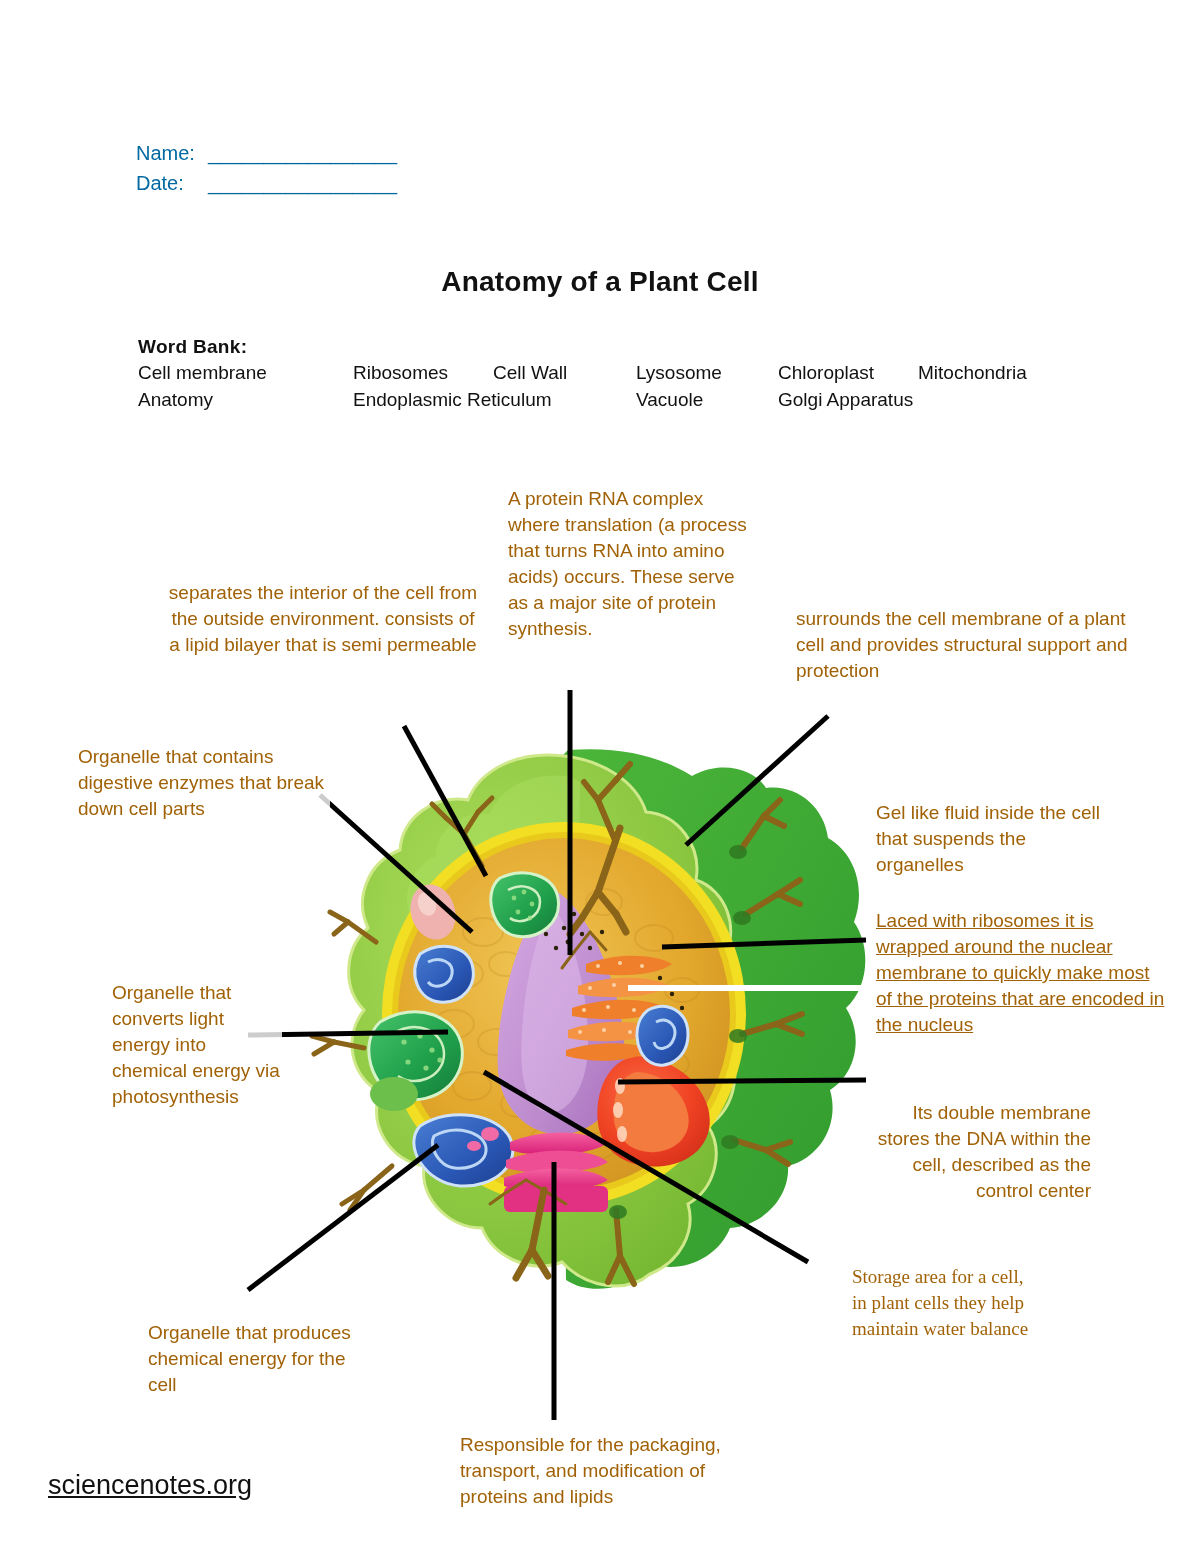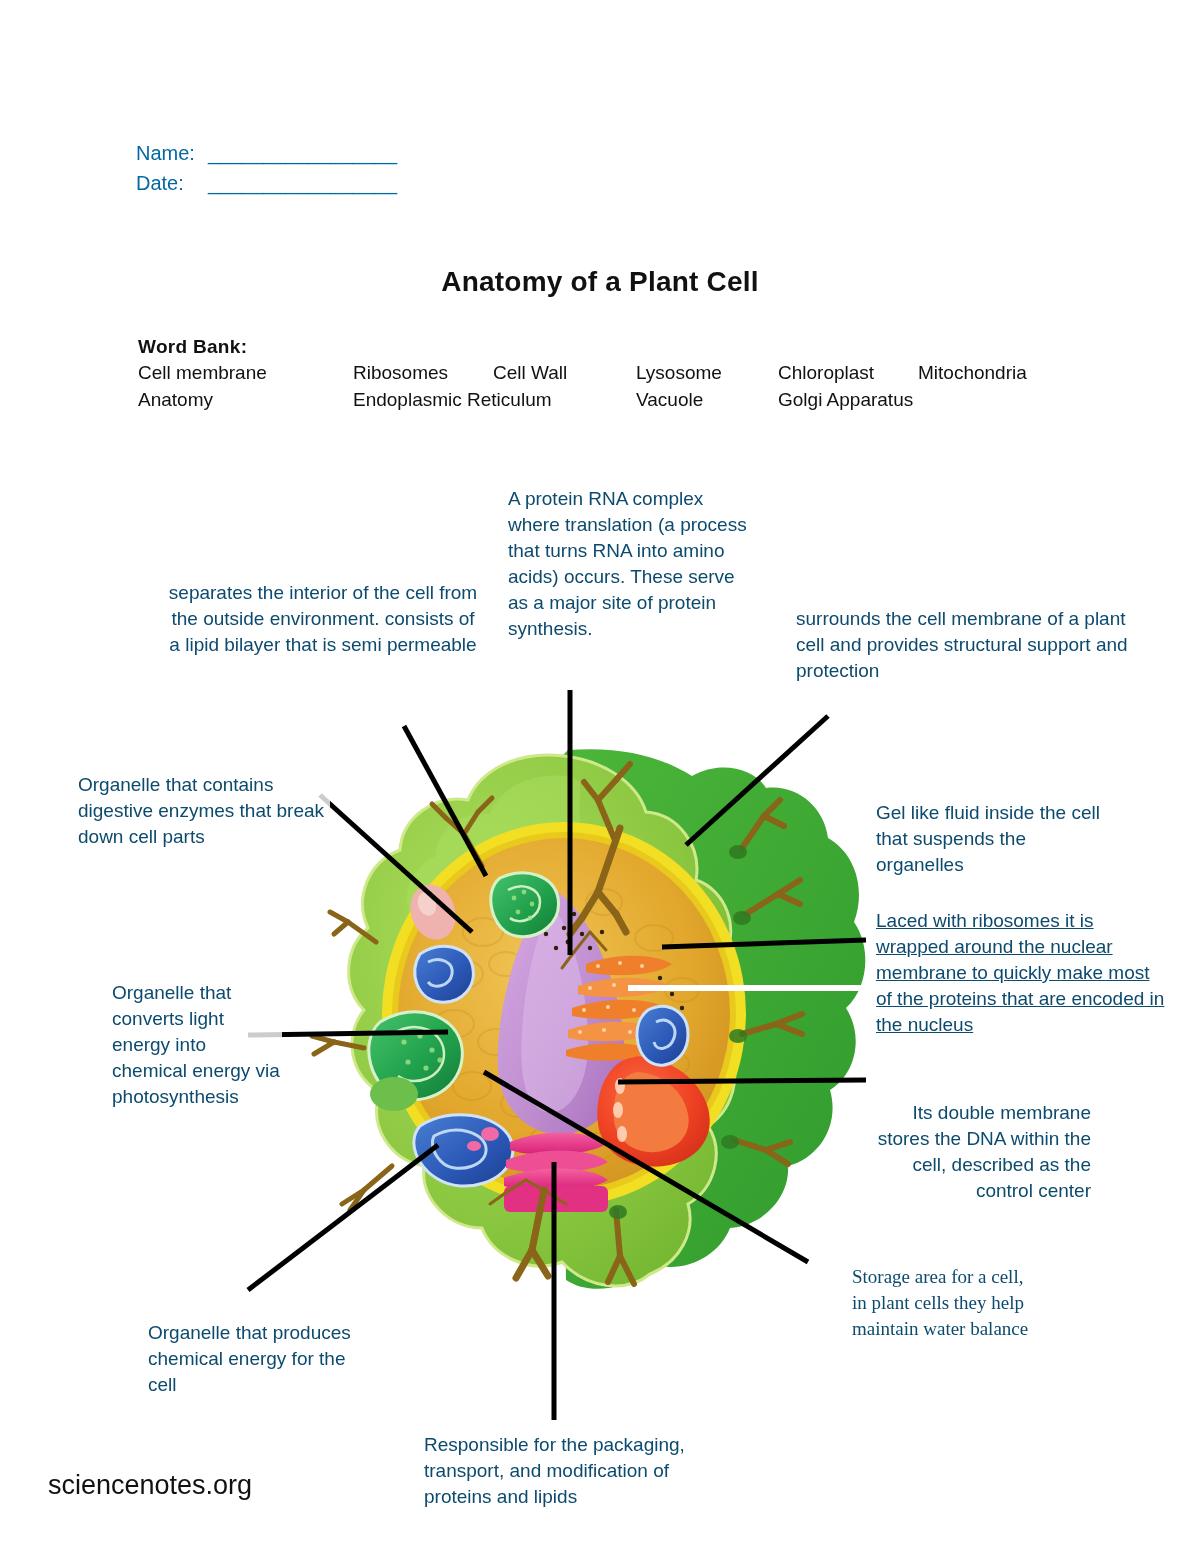--- a/index.html
+++ b/index.html
@@ -32,34 +32,34 @@
   
   #word-bank { left: 138px; top: 336px; font-size: 19px; }
   #word-bank-title { font-weight: bold; letter-spacing: .3px; margin-bottom: 4px; text-align: center; }
   .wb-row { position: relative; height: 27px; }
   .wb-item { position: absolute; white-space: nowrap; }
 
   
   .callout {
     font-size: 19px;
     line-height: 26px;
-    color: #0c4a6e;
+    color: #a16207;
     background: rgba(255,255,255,0.80);
     z-index: 6;
   }
 
   
   #leader-lines { left: 0; top: 0; width: 1200px; height: 1553px; z-index: 5; pointer-events: none; }
 
   
   #cell-illustration { left: 268px; top: 742px; width: 620px; height: 570px; z-index: 2; }
   #cell-illustration svg { display: block; }
 
   
-  #footer-logo { left: 48px; top: 1470px; font-size: 27px; color: #111; }
+  #footer-logo { left: 48px; top: 1470px; font-size: 27px; color: #111; text-decoration: underline; }
 </style>
 </head>
 <body>
 
 <div class="abs" id="name-date-block">
   <div class="nd-row">
     <span class="nd-label">Name:</span>
     <span class="nd-rule">_________________</span>
   </div>
   <div class="nd-row">
@@ -426,29 +426,29 @@
   </g>
   <line x1="868" y1="988" x2="628" y2="988" stroke="#ffffff" stroke-width="6"></line>
 </svg>
 
 <div class="abs callout" style="left:508px; top:486px; width:240px;">A protein RNA complex where translation (a process that turns RNA into amino acids) occurs. These serve as a major site of protein synthesis.</div>
 
 <div class="abs callout" style="left:168px; top:580px; width:310px;text-align:center;">separates the interior of the cell from the outside environment. consists of a lipid bilayer that is semi permeable</div>
 
 <div class="abs callout" style="left:796px; top:606px; width:345px;">surrounds the cell membrane of a plant cell and provides structural support and protection</div>
 
-<div class="abs callout" style="left:78px; top:772px; width:252px;">Organelle that contains digestive enzymes that break down cell parts</div>
+<div class="abs callout" style="left:78px; top:744px; width:252px;">Organelle that contains digestive enzymes that break down cell parts</div>
 
 <div class="abs callout" style="left:876px; top:800px; width:235px;">Gel like fluid inside the cell that suspends the organelles</div>
 
 <div class="abs callout" style="left:876px; top:908px; width:290px;text-decoration:underline;">Laced with ribosomes it is wrapped around the nuclear membrane to quickly make most of the proteins that are encoded in the nucleus</div>
 
 <div class="abs callout" style="left:112px; top:980px; width:170px;">Organelle that converts light energy into chemical energy via photosynthesis</div>
 
 <div class="abs callout" style="left:876px; top:1100px; width:215px;text-align:right;">Its double membrane stores the DNA within the cell, described as the control center</div>
 
 <div class="abs callout" style="left:852px; top:1264px; width:190px;font-family:Liberation Serif, serif;">Storage area for a cell, in plant cells they help maintain water balance</div>
 
 <div class="abs callout" style="left:148px; top:1320px; width:205px;">Organelle that produces chemical energy for the cell</div>
 
-<div class="abs callout" style="left:424px; top:1432px; width:310px;">Responsible for the packaging, transport, and modification of proteins and lipids</div>
+<div class="abs callout" style="left:460px; top:1432px; width:310px;">Responsible for the packaging, transport, and modification of proteins and lipids</div>
 
 <div class="abs" id="footer-logo">sciencenotes.org</div>
 
 </body></html>

